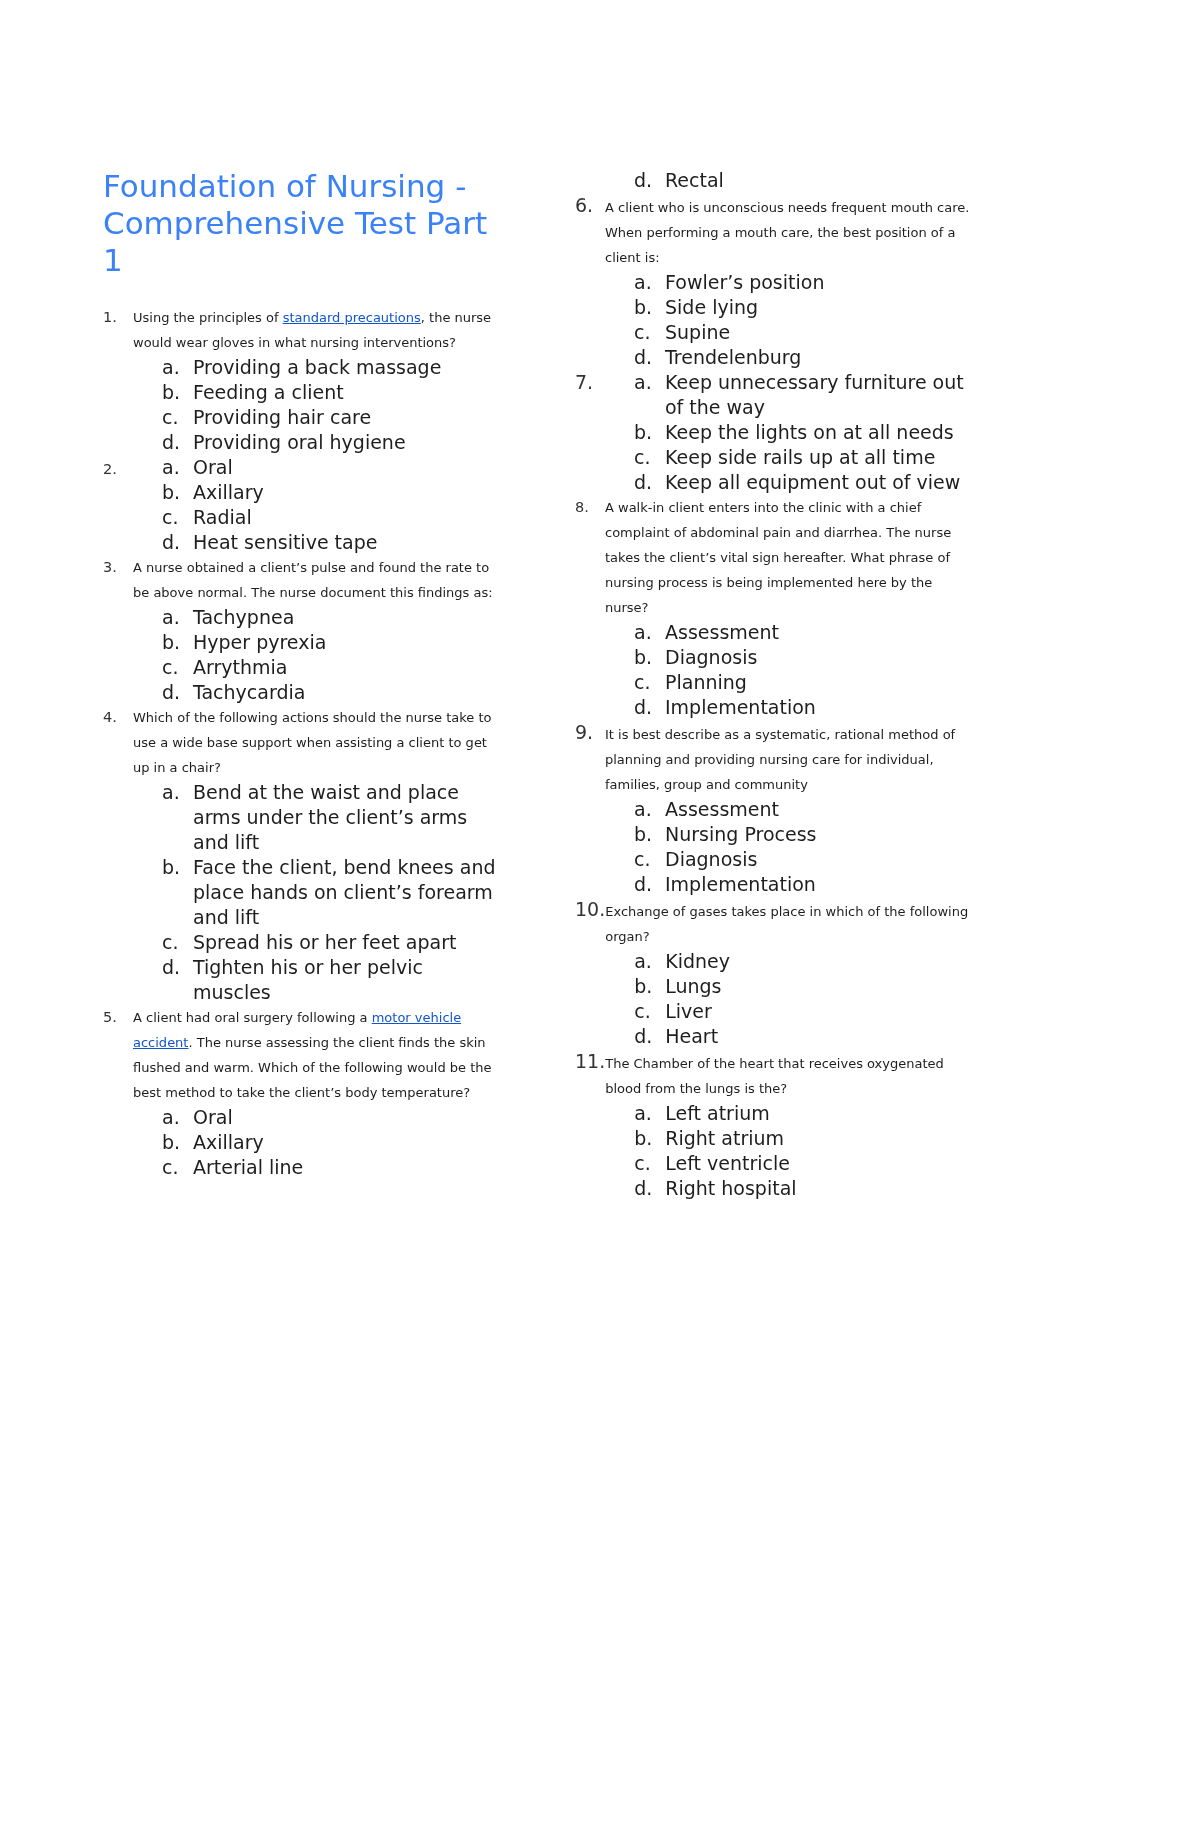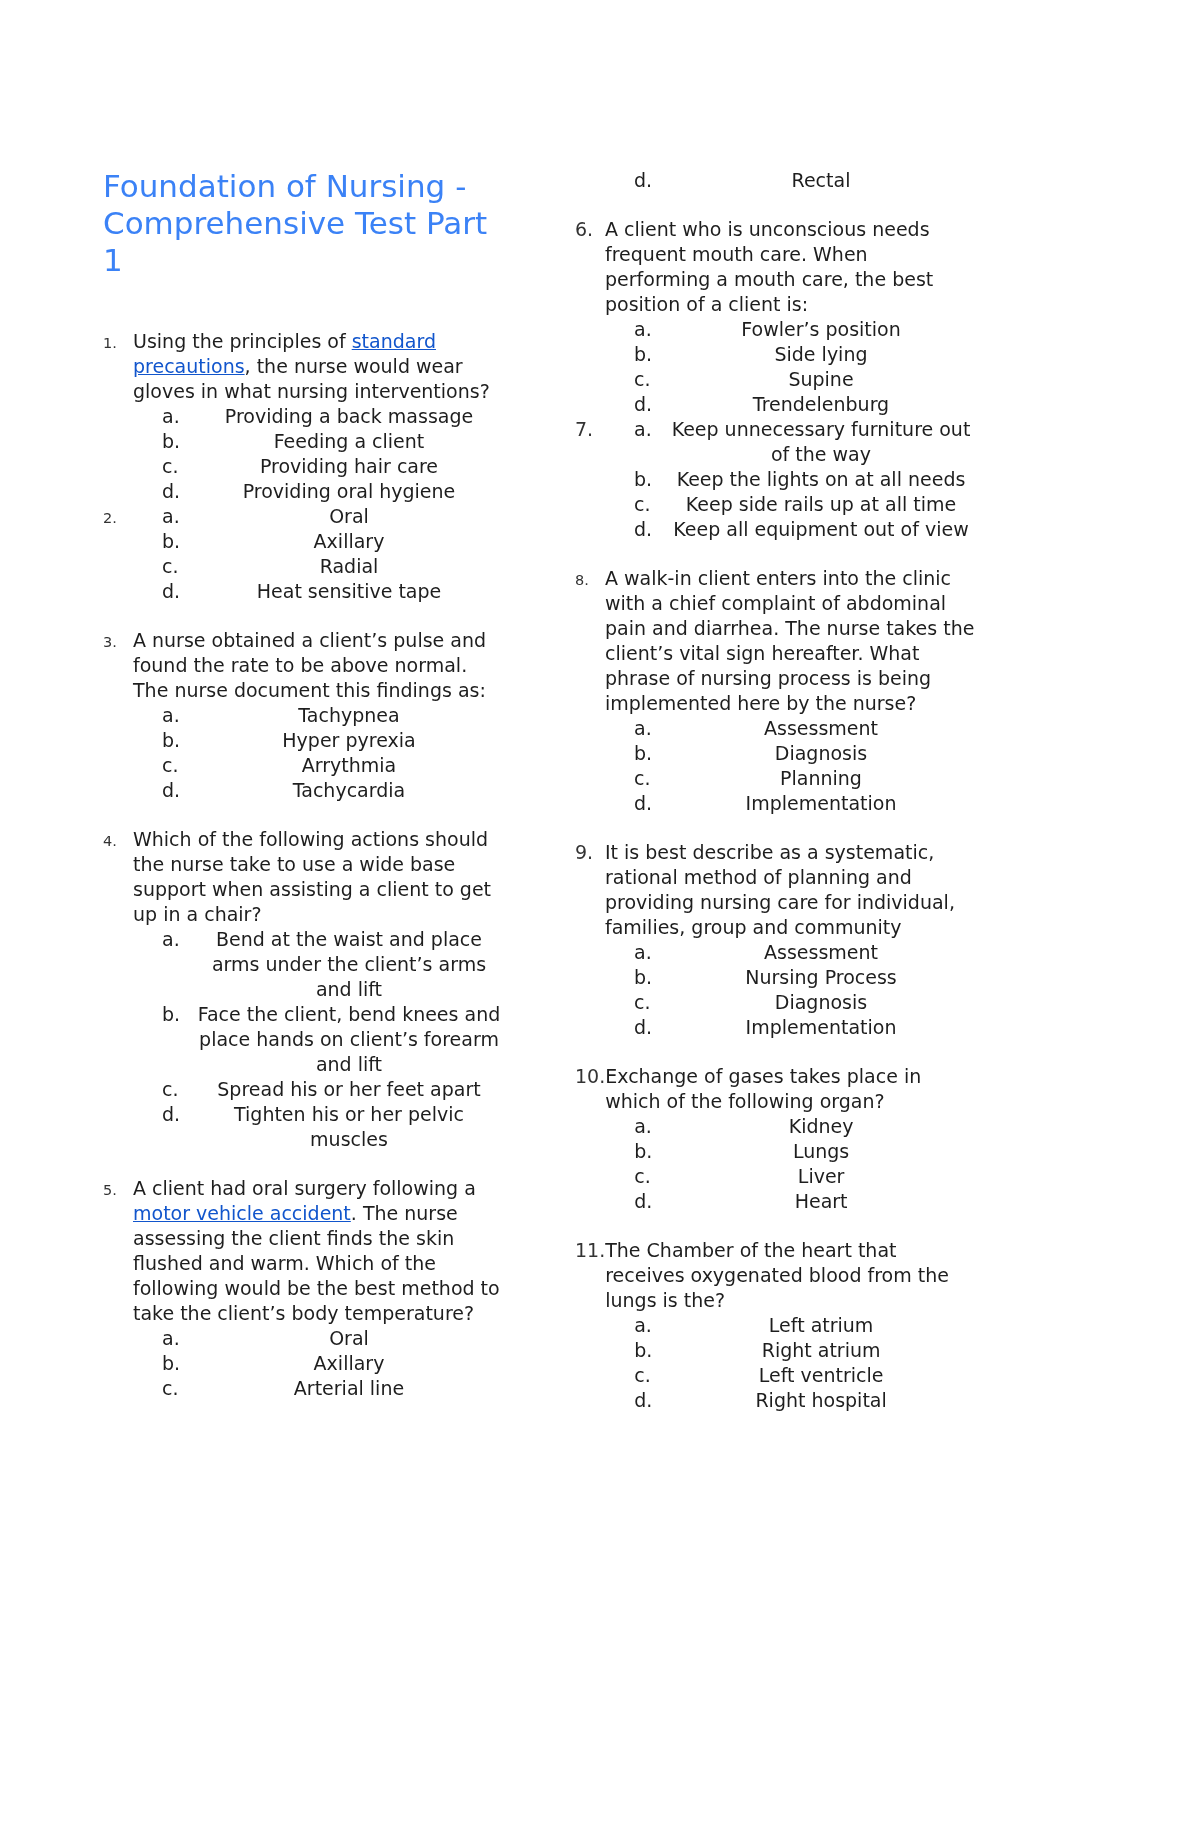--- a/index.html
+++ b/index.html
@@ -37,30 +37,30 @@
     align-items: baseline;
   }
   .q-num {
     flex: 0 0 auto;
     min-width: 30px;
     font-size: 19px;
     color: #333333;
   }
   .q-num.small { font-size: 14.5px; }
   .q-content { flex: 1 1 auto; min-width: 0; }
-  .q-text { font-size: 19px; line-height: 25px; margin-top: 24px; }
+  .q-text { font-size: 13px; line-height: 25px; }
   .option {
     display: flex;
     align-items: baseline;
     margin-left: 29px;
     font-size: 19px;
     line-height: 25px;
   }
   .opt-letter { flex: 0 0 auto; min-width: 31px; }
-  .opt-text { flex: 1 1 auto; min-width: 0; text-align: center; }
+  .opt-text { flex: 1 1 auto; min-width: 0; }
   a.doc-link {
     color: var(--link-color, #1155cc);
     text-decoration: underline;
     cursor: pointer;
   }
 </style>
 </head>
 <body>
 
 <div class="page">

